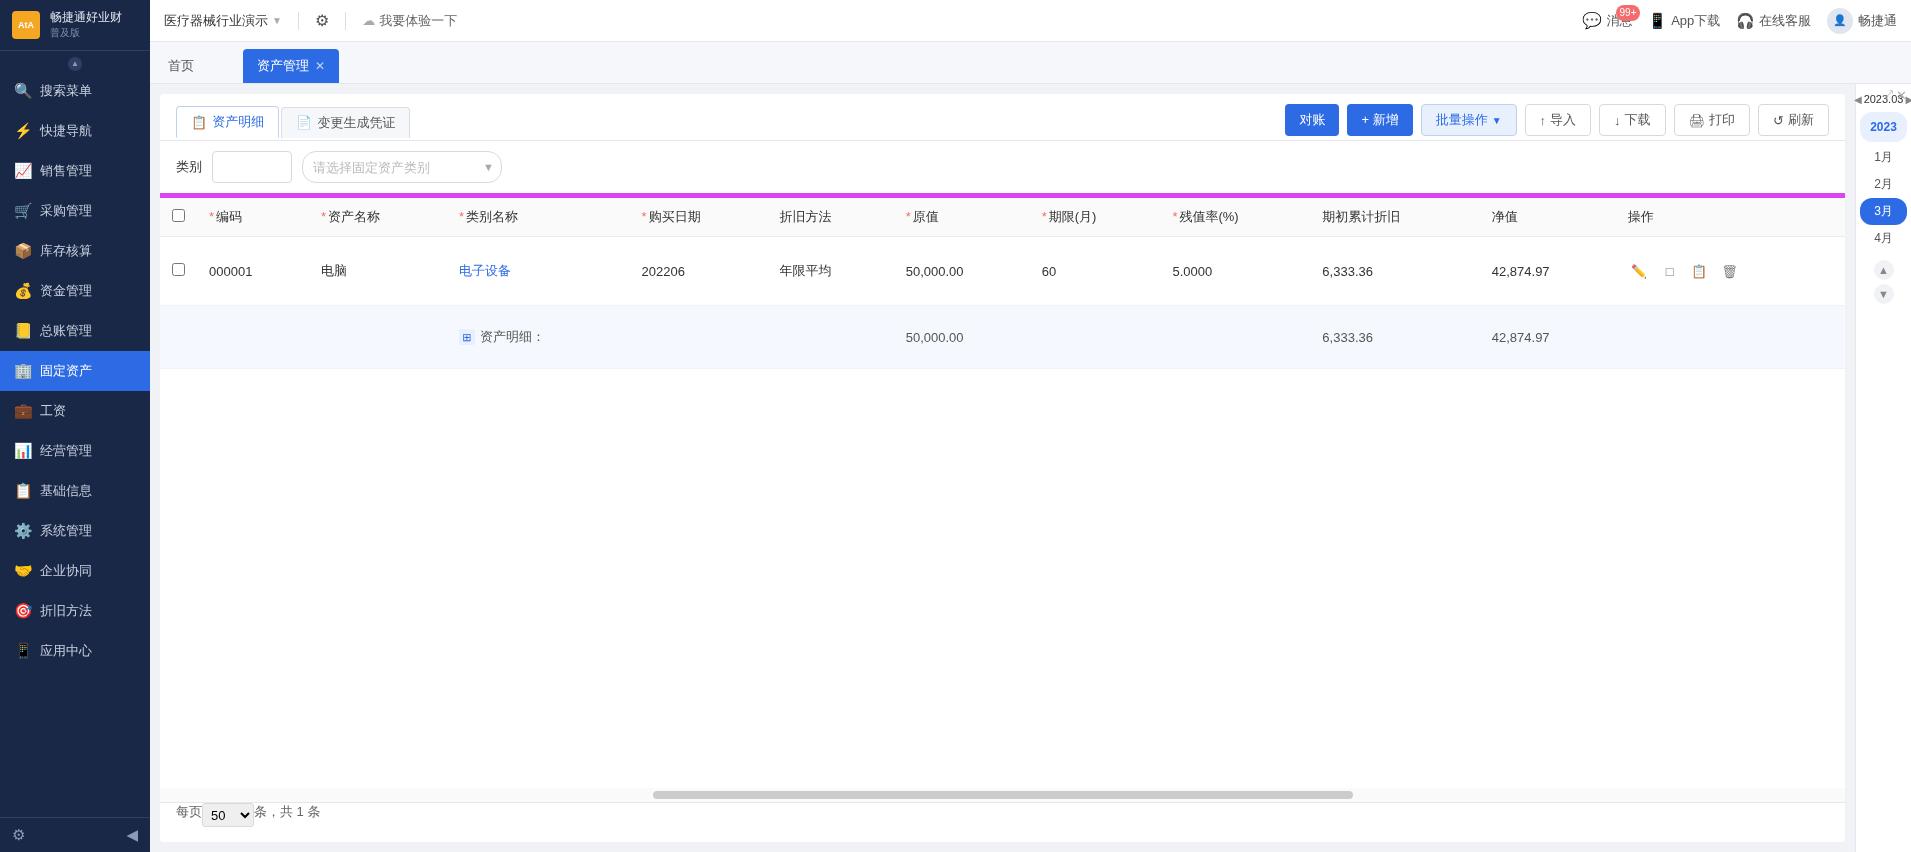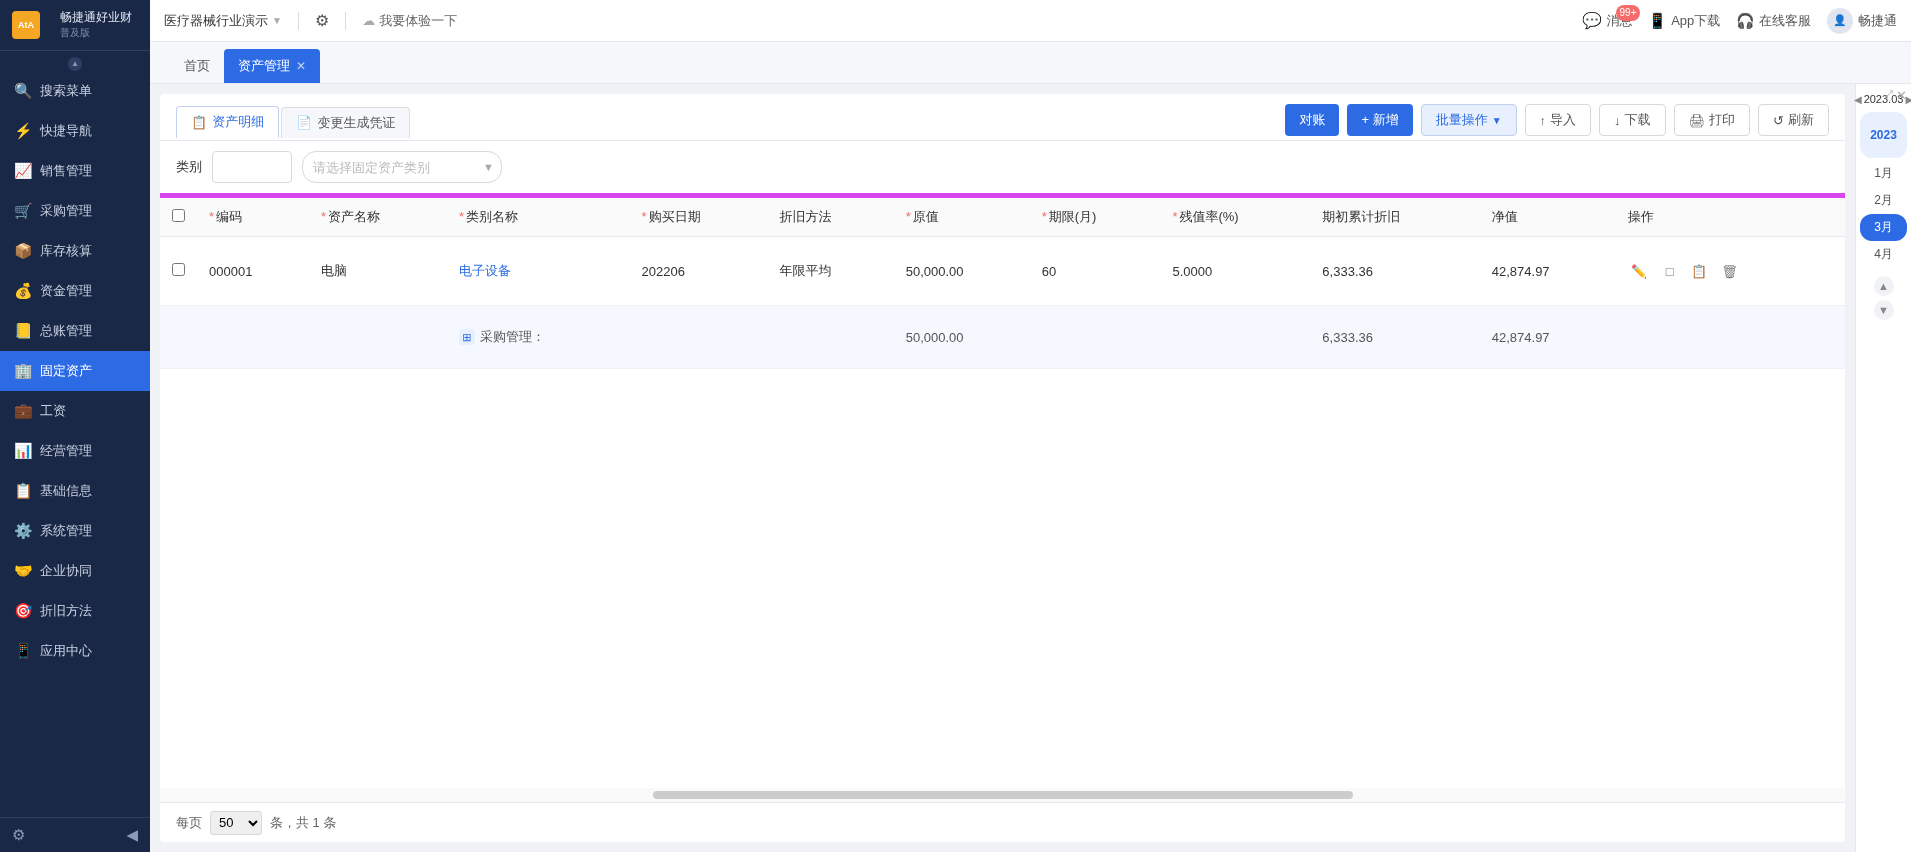--- a/index.html
+++ b/index.html
@@ -13,21 +13,21 @@
       display: flex;
       flex-direction: column;
       height: 100%;
       flex-shrink: 0;
     }
     .sidebar-logo {
       padding: 10px 12px;
       background: #1a2847;
       display: flex;
       align-items: center;
-      gap: 20px;
+      gap: 10px;
       border-bottom: 1px solid #2d3f63;
     }
     .logo-icon {
       width: 28px; height: 28px;
       background: #f5a623;
       border-radius: 4px;
       display: flex; align-items: center; justify-content: center;
       color: white; font-size: 10px; font-weight: bold;
     }
     .logo-text { font-size: 12px; color: #e0e6f0; line-height: 1.3; }
@@ -97,22 +97,23 @@
       display: flex; align-items: center; justify-content: center;
       font-size: 11px; color: #555;
     }
 
     
     .tabbar {
       height: 42px;
       background: #f5f7fa;
       border-bottom: 1px solid #e4e7ed;
       display: flex; align-items: flex-end;
-      padding: 0 20px;
+      padding: 0 4px;
       flex-shrink: 0;
+      gap: 35px;
     }
     .tab {
       height: 34px;
       padding: 0 14px;
       display: flex; align-items: center; gap: 6px;
       font-size: 13px;
       cursor: pointer;
       border-radius: 4px 4px 0 0;
       color: #555;
       background: transparent;
@@ -241,24 +242,23 @@
       border-radius: 3px; cursor: pointer; color: #777; font-size: 13px;
     }
     .checkbox-cell { width: 36px; text-align: center; }
     input[type=checkbox] { cursor: pointer; }
 
     
     .bottom-bar {
       height: 40px;
       background: #fff;
       border-top: 1px solid #e4e7ed;
-      display: flex; align-items: center;
+      display: flex; align-items: flex-start;
       padding: 0 16px;
       font-size: 13px; color: #666;
-      gap: 8px;
       flex-shrink: 0;
     }
     .page-size-select {
       height: 24px; padding: 0 4px;
       border: 1px solid #d9d9d9; border-radius: 3px;
       font-size: 13px; cursor: pointer;
     }
 
     
     .calendar-panel {
@@ -560,21 +560,21 @@
                 </div>
               </td>
             </tr>
             <tr class="subtotal-row">
               <td class="checkbox-cell"></td>
               <td></td>
               <td></td>
               <td>
                 <div class="subtotal-label">
                   <div class="subtotal-icon">⊞</div>
-                  <span>采购管理：</span>
+                  <span>资产明细：</span>
                 </div>
               </td>
               <td></td>
               <td></td>
               <td>50,000.00</td>
               <td></td>
               <td></td>
               <td>6,333.36</td>
               <td>42,874.97</td>
               <td></td>
@@ -603,21 +603,21 @@
       <span class="panel-close">✕</span>
       <span class="panel-expand">⤢</span>
 
       <div class="cal-top-nav">
         <div class="cal-arrow-btn">◀</div>
         <span class="cal-year">2023.03</span>
         <div class="cal-arrow-btn">▶</div>
       </div>
 
 
-      <div style="width:100%;text-align:center;padding:16px 0;font-size:12px;color:#2d6be4;font-weight:bold;background:#e8f0fe;border-radius:12px;margin:2px 4px;width:calc(100% - 8px);">2023</div>
+      <div style="width:100%;text-align:center;padding:8px 0;font-size:12px;color:#2d6be4;font-weight:bold;background:#e8f0fe;border-radius:12px;margin:2px 4px;width:calc(100% - 8px);">2023</div>
 
       <div class="cal-nav">
         <div class="cal-month">1月</div>
         <div class="cal-month">2月</div>
         <div class="cal-month active">3月</div>
         <div class="cal-month">4月</div>
       </div>
 
       <div style="margin-top:8px;">
         <div class="cal-nav-icon">▲</div>

